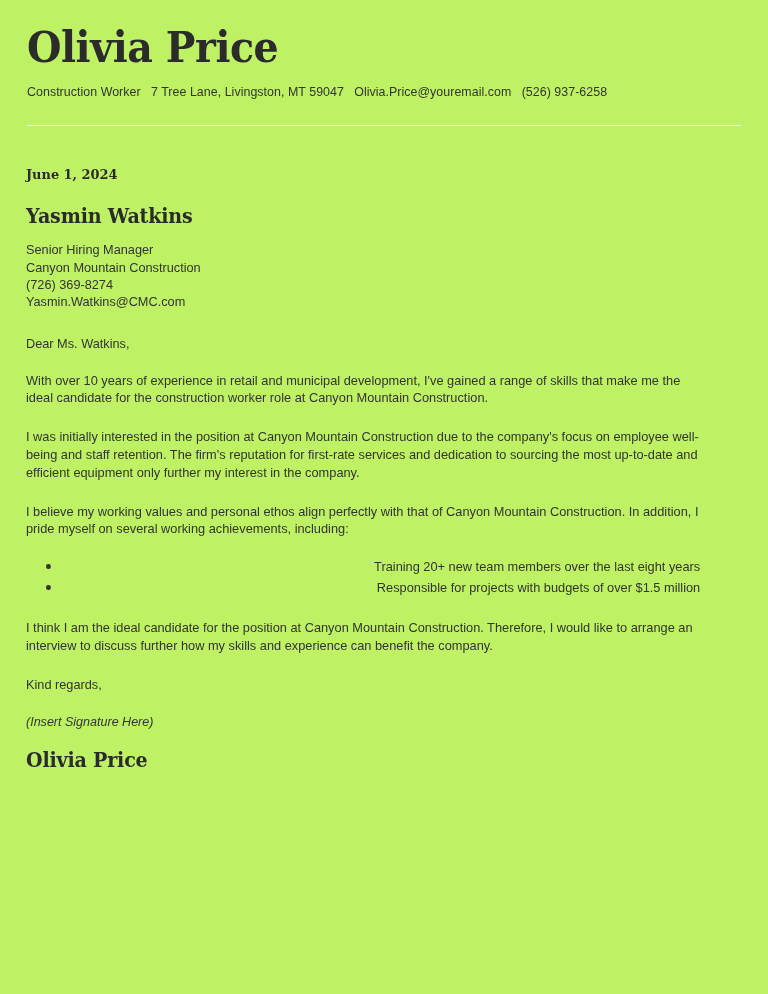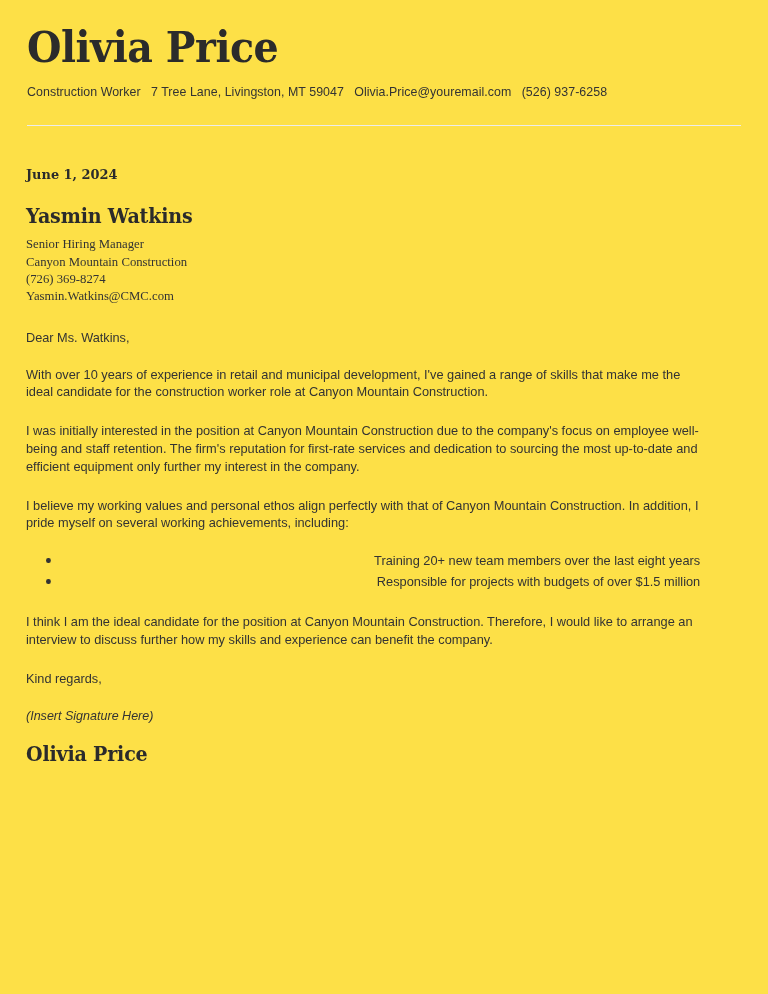--- a/index.html
+++ b/index.html
@@ -12,21 +12,21 @@
     height: 994px;
     font-family: "Liberation Sans", sans-serif;
     color: #333333;
     -webkit-font-smoothing: antialiased;
   }
 
   .page {
     position: relative;
     width: 768px;
     height: 994px;
-    background: #fde047;
+    background: #bef264;
     box-sizing: border-box;
     overflow: hidden;
   }
 
   
   .header {
     padding: 24px 27px 0 27px;
   }
   .name-title {
     font-family: "DejaVu Serif", "Liberation Serif", serif;
@@ -87,22 +87,21 @@
     font-weight: bold;
     font-size: 20.5px;
     color: #2b2b2b;
     margin-top: 22px;
     letter-spacing: -0.2px;
     transform: scaleX(0.93);
     transform-origin: left center;
   }
 
   .recipient-lines {
-    margin-top: 7px;
-    font-family: Liberation Serif, serif;
+    margin-top: 13px;
   }
   .recipient-lines div {
     font-size: 13.4px;
     line-height: 17.3px;
     color: #333333;
     transform: scaleX(0.95);
     transform-origin: left center;
   }
 
   .salutation {

